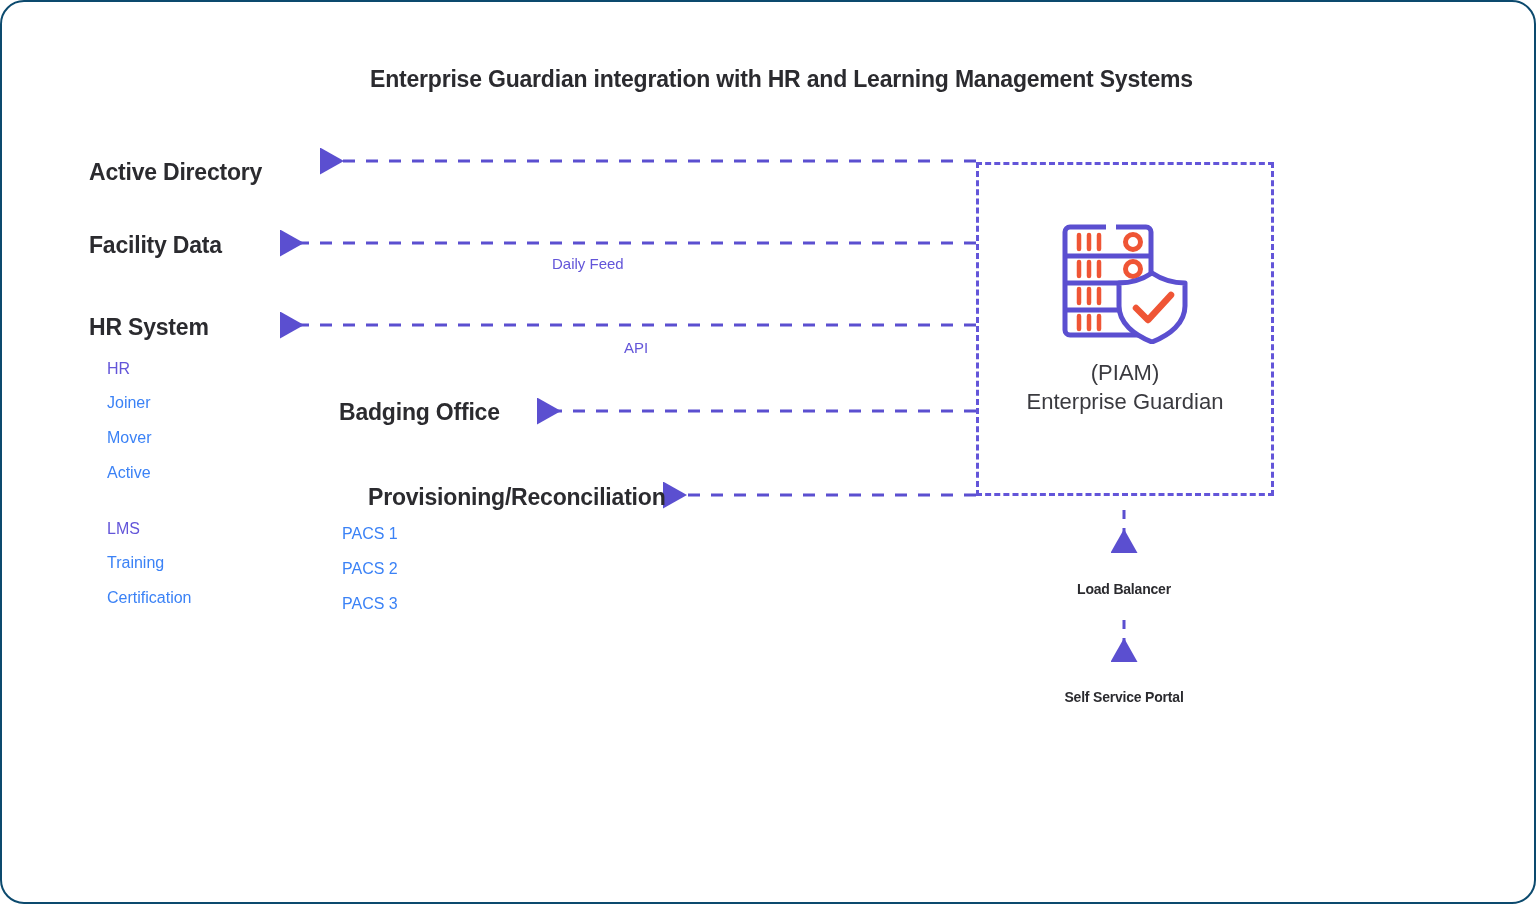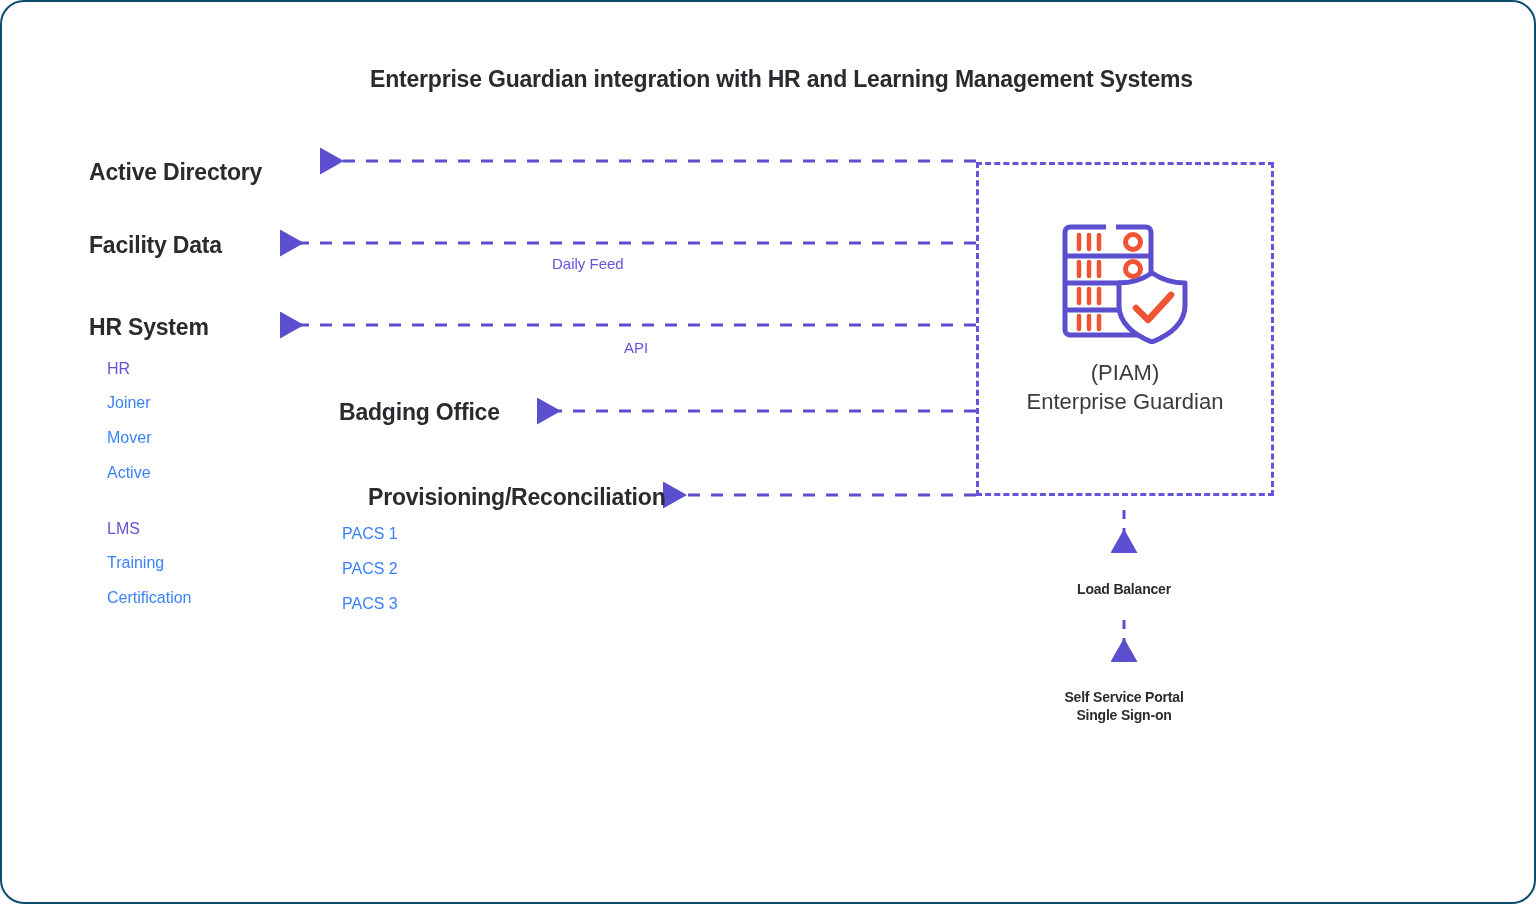--- a/index.html
+++ b/index.html
@@ -216,16 +216,15 @@
     <div id="guardian-caption">
       <div class="node-center">(PIAM)</div>
       <div class="node-center">Enterprise Guardian</div>
     </div>
   </div>
 
   <div class="abs node-center-bold" style="left:972px; top:578px; width:300px;">Load Balancer</div>
 
   <div class="abs" style="left:972px; top:686px; width:300px;">
     <div class="node-center-bold">Self Service Portal</div>
-    <div class="node-center-bold">Single Sign-on</div>
   </div>
 
 </div>
 
 </body></html>

